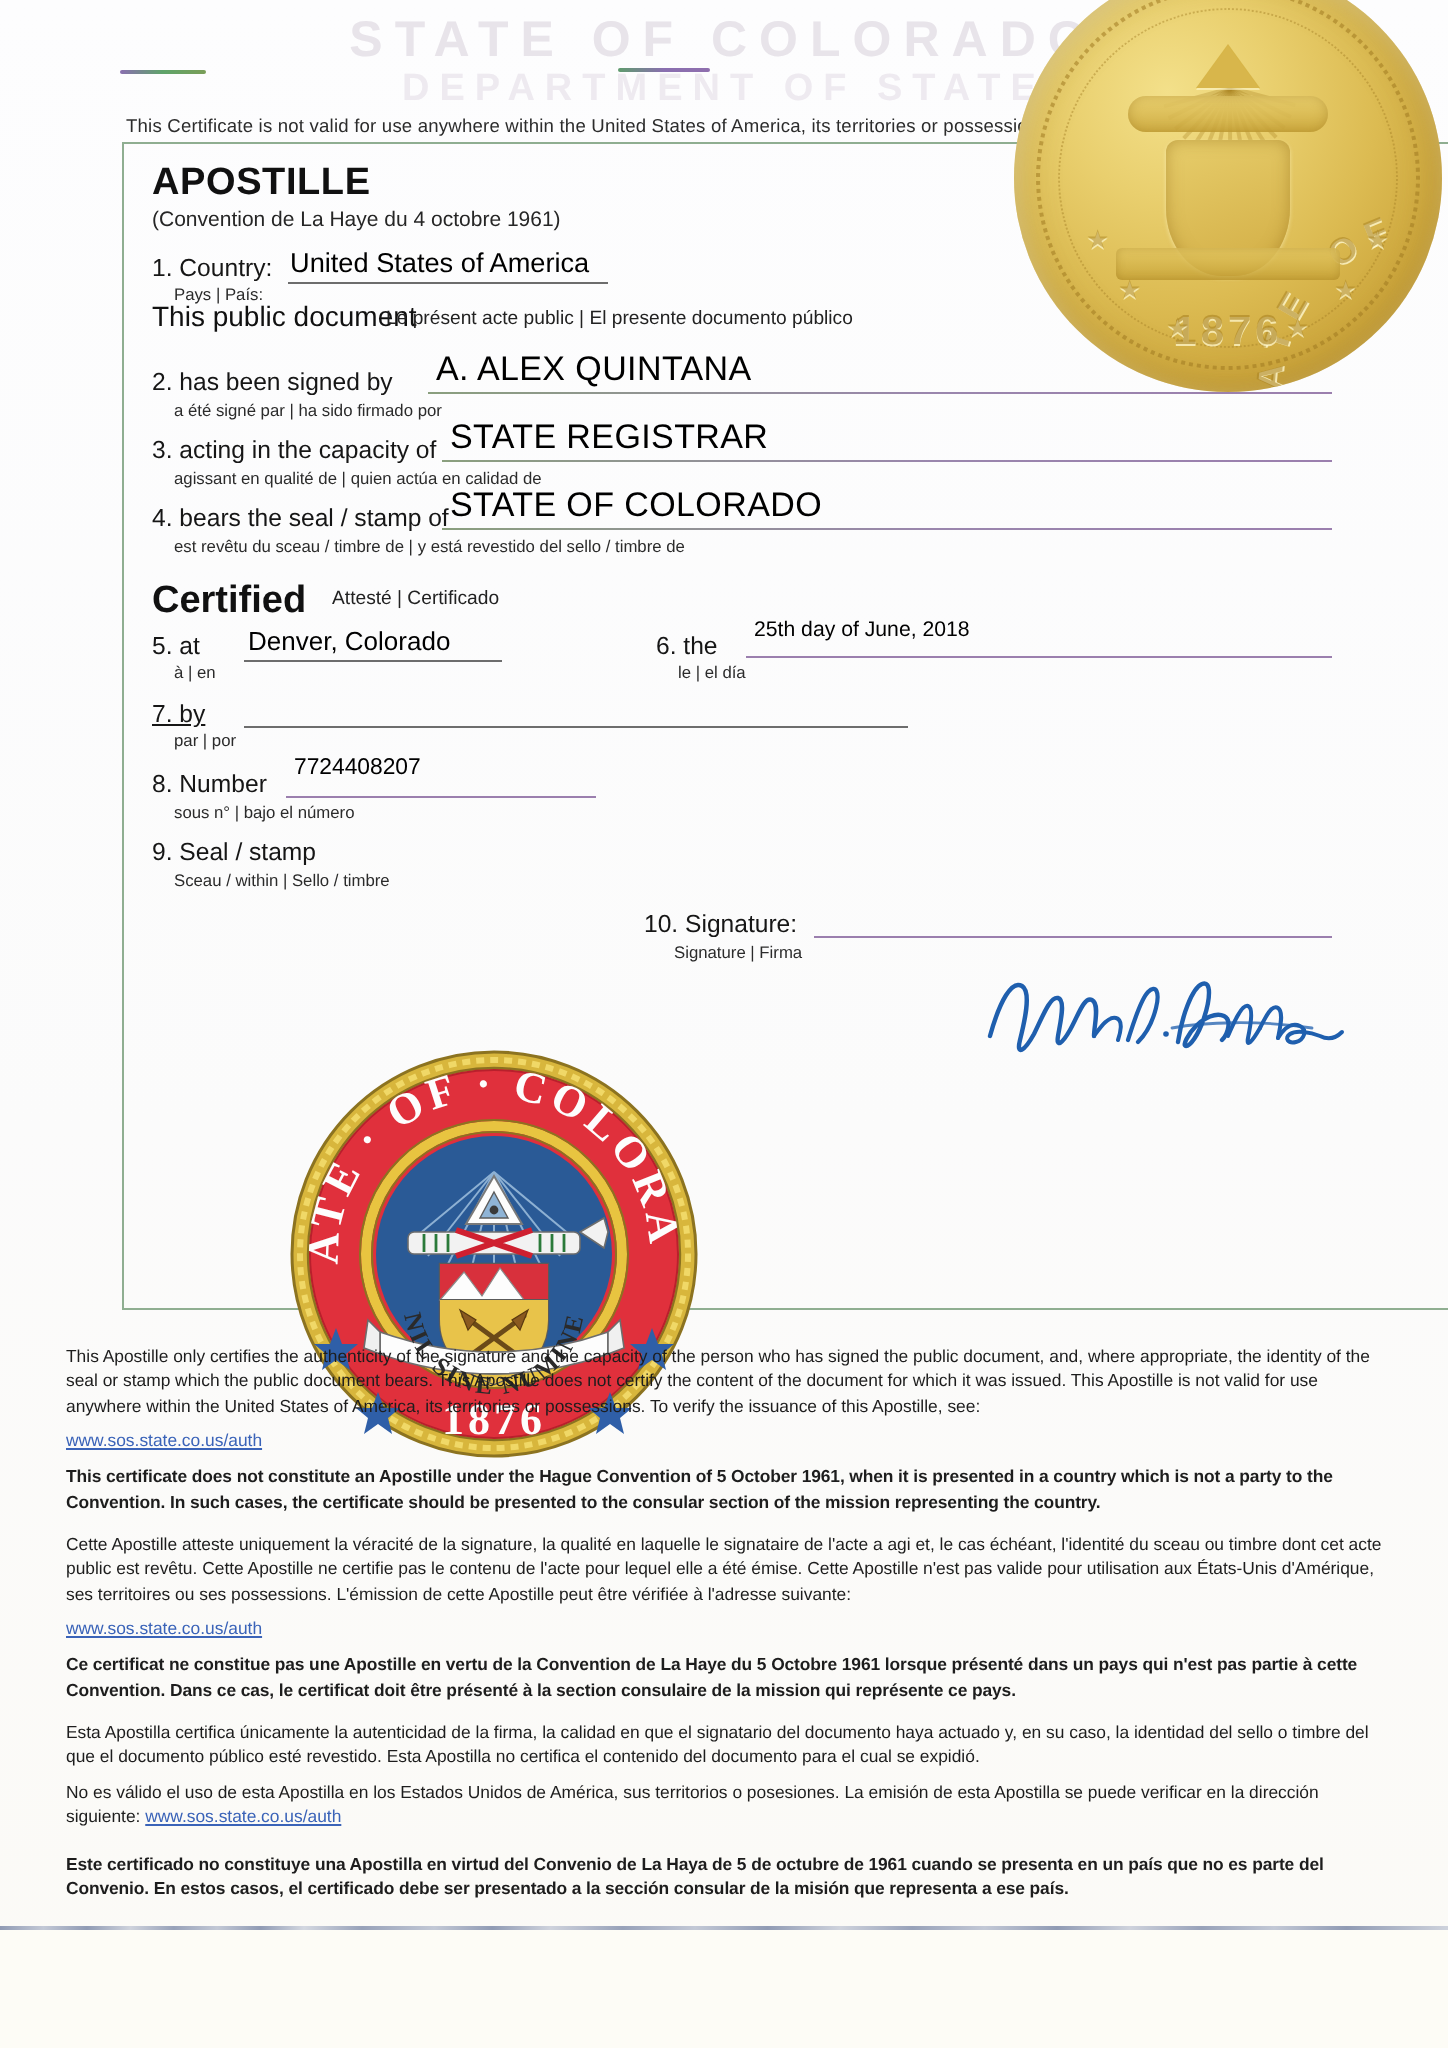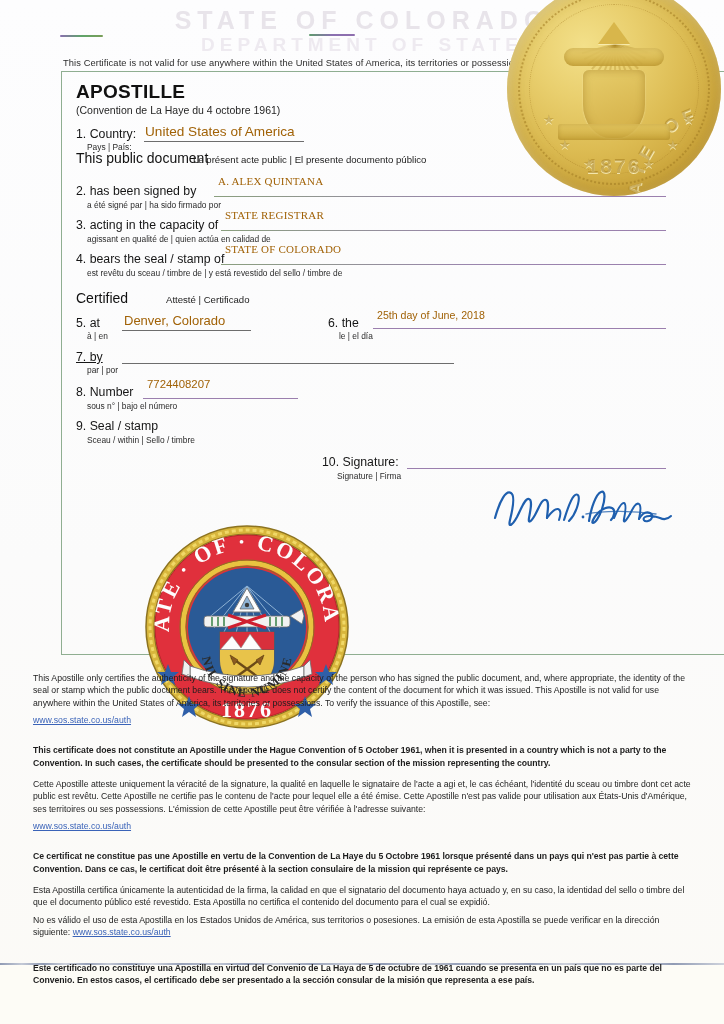--- a/index.html
+++ b/index.html
@@ -131,49 +131,48 @@
   }
   .row-sub {
     position: absolute;
     font-size: 8.4px;
     color: #2b2b2b;
     white-space: nowrap;
   }
   .row-val {
     position: absolute;
     font-size: 13.5px;
-    color: #a16207;
+    color: #000000;
     white-space: nowrap;
   }
   .row-val.big {
-    font-size: 11px;
+    font-size: 17px;
     letter-spacing: .2px;
-    font-family: Liberation Serif, serif;
   }
   .row-val.small {
     font-size: 10.6px;
   }
 
   
   .rule {
     position: absolute;
     height: 1px;
   }
   .rule.purple { background: #9b7fae; }
   .rule.duo {
     background: linear-gradient(90deg,#8a9f7e 0%, #9a86ad 55%, #9b7fae 100%);
   }
   .rule.underline-dark { background: #6d6d6d; height: 1px; }
 
   .certified {
     position: absolute;
     left: 14px;
     top: 218px;
-    font-size: 14px;
-    font-weight: 400;
+    font-size: 19px;
+    font-weight: 700;
     color: #111;
   }
   .certified-sub {
     position: absolute;
     left: 88px;
     top: 222px;
     font-size: 9.6px;
     font-weight: 400;
     color: #222;
     margin-left: 16px;
@@ -334,21 +333,20 @@
     line-height: 1.42;
     color: #1d1d1d;
   }
   .footer p {
     margin: 0 0 0 0;
   }
   .footer .block { margin-bottom: 9px; }
   .footer .bold {
     font-weight: 700;
     letter-spacing: -.05px;
-    margin-top: 12px;
   }
   .footer a.link {
     color: #3a63b8;
     text-decoration: underline;
   }
   .footer .para { margin-bottom: 5px; }
   .spacer-sm { height: 6px; }
 </style>
 </head>
 <body>

